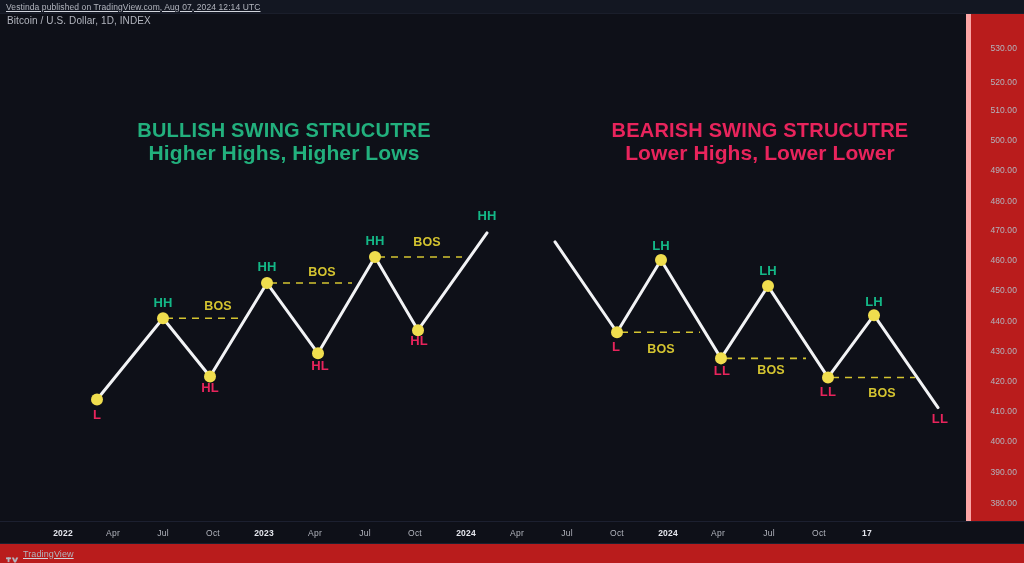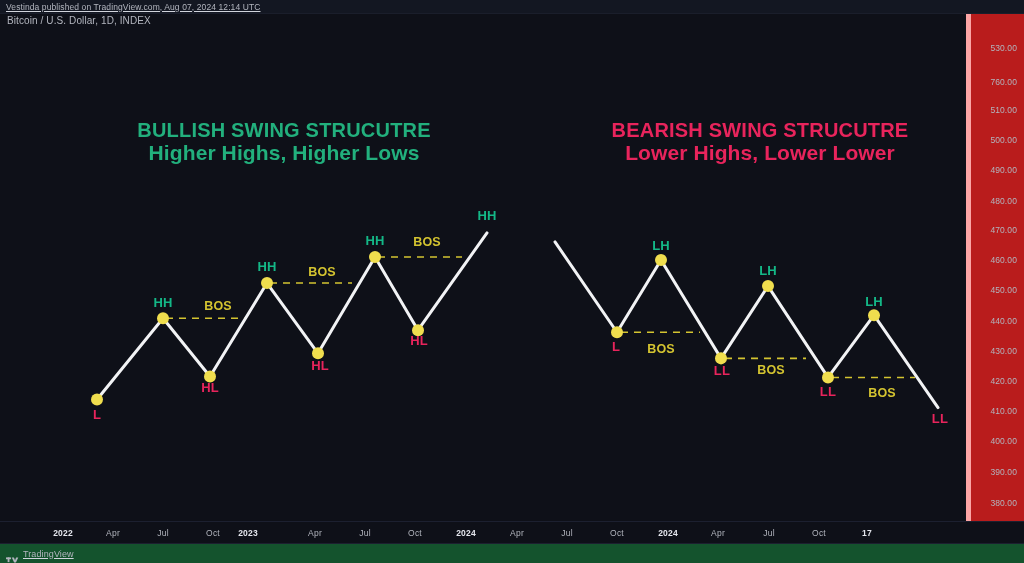--- a/index.html
+++ b/index.html
@@ -88,21 +88,21 @@
     font-size:8.5px;
     color:#b2b5be;
     white-space:nowrap;
     letter-spacing:0.2px;
   }
   .time-tick.major{ color:#e4e6ed; font-weight:bold; }
 
   
   .bottom-bar{
     height:20px;
-    background:#14532d;
+    background:#b91c1c;
     border-top:1px solid #1c2030;
     display:flex; align-items:center;
     padding-left:6px;
     gap:4px;
     flex:0 0 auto;
   }
   .tv-logo-mark{
     display:inline-block;
     width:13px; height:9px;
     position:relative;
@@ -243,21 +243,21 @@
           <div class="bos-label" style="left: 322px; top: 258px;">BOS</div>
           <div class="bos-label" style="left: 427px; top: 228px;">BOS</div>
           <div class="bos-label" style="left: 661px; top: 335px;">BOS</div>
           <div class="bos-label" style="left: 771px; top: 356px;">BOS</div>
           <div class="bos-label" style="left: 882px; top: 379px;">BOS</div>
         </div>
     </div>
 
     <div class="price-axis" id="price-axis">
         <div class="price-tick" style="top: 34px;">530.00</div>
-        <div class="price-tick" style="top: 68px;">760.00</div>
+        <div class="price-tick" style="top: 68px;">520.00</div>
         <div class="price-tick" style="top: 96px;">510.00</div>
         <div class="price-tick" style="top: 126px;">500.00</div>
         <div class="price-tick" style="top: 156px;">490.00</div>
         <div class="price-tick" style="top: 187px;">480.00</div>
         <div class="price-tick" style="top: 216px;">470.00</div>
         <div class="price-tick" style="top: 246px;">460.00</div>
         <div class="price-tick" style="top: 276px;">450.00</div>
         <div class="price-tick" style="top: 307px;">440.00</div>
         <div class="price-tick" style="top: 337px;">430.00</div>
         <div class="price-tick" style="top: 367px;">420.00</div>
@@ -267,21 +267,21 @@
         <div class="price-tick" style="top: 489px;">380.00</div>
         <div class="price-tick" style="top: 519px;">370.00</div>
       </div>
   </div>
 
   <div class="time-axis" id="time-axis">
       <div class="time-tick major" style="left: 63px;">2022</div>
       <div class="time-tick" style="left: 113px;">Apr</div>
       <div class="time-tick" style="left: 163px;">Jul</div>
       <div class="time-tick" style="left: 213px;">Oct</div>
-      <div class="time-tick major" style="left: 248px;">2023</div>
+      <div class="time-tick major" style="left: 264px;">2023</div>
       <div class="time-tick" style="left: 315px;">Apr</div>
       <div class="time-tick" style="left: 365px;">Jul</div>
       <div class="time-tick" style="left: 415px;">Oct</div>
       <div class="time-tick major" style="left: 466px;">2024</div>
       <div class="time-tick" style="left: 517px;">Apr</div>
       <div class="time-tick" style="left: 567px;">Jul</div>
       <div class="time-tick" style="left: 617px;">Oct</div>
       <div class="time-tick major" style="left: 668px;">2024</div>
       <div class="time-tick" style="left: 718px;">Apr</div>
       <div class="time-tick" style="left: 769px;">Jul</div>

